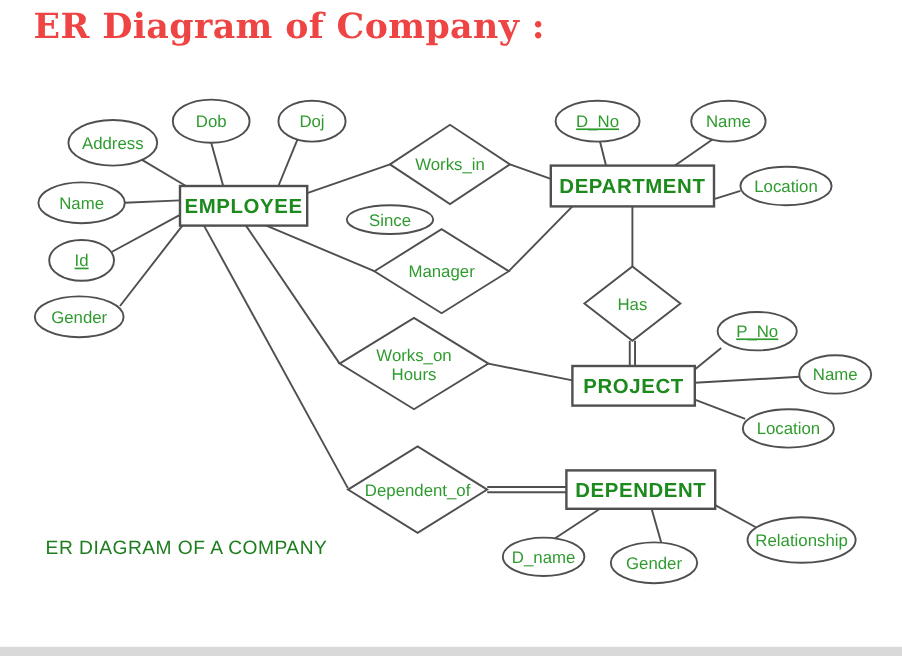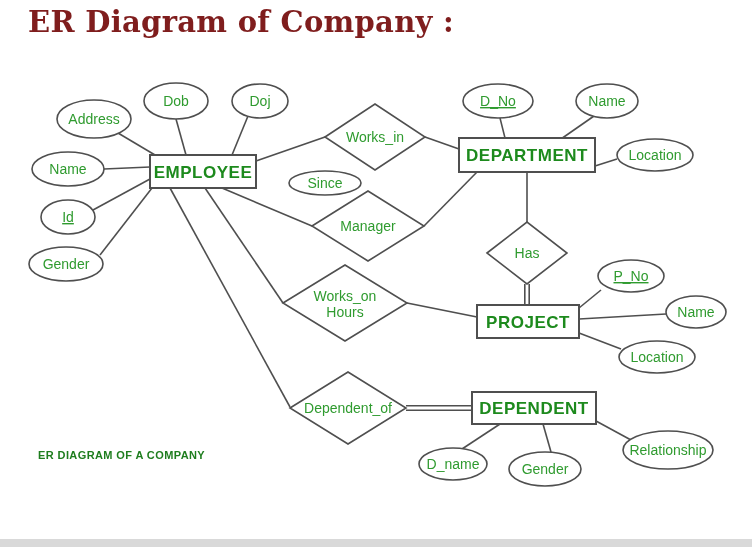--- a/index.html
+++ b/index.html
@@ -7,35 +7,35 @@
     width:752px;height:547px;position:relative;overflow:hidden;
     background:#ffffff;font-family:"Liberation Sans",sans-serif;
   }
   .title{
     position:absolute;left:28px;top:5px;margin:0;
     font-family:"DejaVu Serif",serif;font-size:29px;font-weight:700;
     letter-spacing:.3px;
   }
   .caption{
     position:absolute;left:38px;top:449px;
-    font-size:11px;font-weight:700;letter-spacing:.4px;
+    font-size:16px;font-weight:400;letter-spacing:.4px;
   }
   .diagram{position:absolute;left:0;top:0;}
   .bottom-strip{
     position:absolute;left:0;bottom:0;width:752px;height:8px;background:#d9d9d9;
   }
   .ent-label{font-family:"Liberation Sans",sans-serif;font-size:17px;font-weight:700;letter-spacing:.5px;}
   .rel-label{font-family:"Liberation Sans",sans-serif;font-size:14px;}
   .attr-label{font-family:"Liberation Sans",sans-serif;font-size:14px;}
 </style>
 </head>
 <body>
 
 <div>
-  <h1 class="title" style="color: #7f1d1d;">ER Diagram of Company :</h1>
+  <h1 class="title" style="color: #ef4444;">ER Diagram of Company :</h1>
   <svg class="diagram" width="752" height="547" viewBox="0 0 752 547" xmlns="http://www.w3.org/2000/svg">
       <line x1="118" y1="133" x2="155" y2="155" stroke="#4f4f4f" stroke-width="1.6"></line>
       <line x1="176" y1="119" x2="186" y2="155" stroke="#4f4f4f" stroke-width="1.6"></line>
       <line x1="248" y1="116" x2="232" y2="155" stroke="#4f4f4f" stroke-width="1.6"></line>
       <line x1="104" y1="169" x2="150" y2="167" stroke="#4f4f4f" stroke-width="1.6"></line>
       <line x1="93" y1="210" x2="150" y2="179" stroke="#4f4f4f" stroke-width="1.6"></line>
       <line x1="100" y1="255" x2="152" y2="188" stroke="#4f4f4f" stroke-width="1.6"></line>
       <line x1="256" y1="161" x2="325" y2="137" stroke="#4f4f4f" stroke-width="1.6"></line>
       <line x1="425" y1="137" x2="459" y2="149" stroke="#4f4f4f" stroke-width="1.6"></line>
       <line x1="222" y1="188" x2="312" y2="226" stroke="#4f4f4f" stroke-width="1.6"></line>

